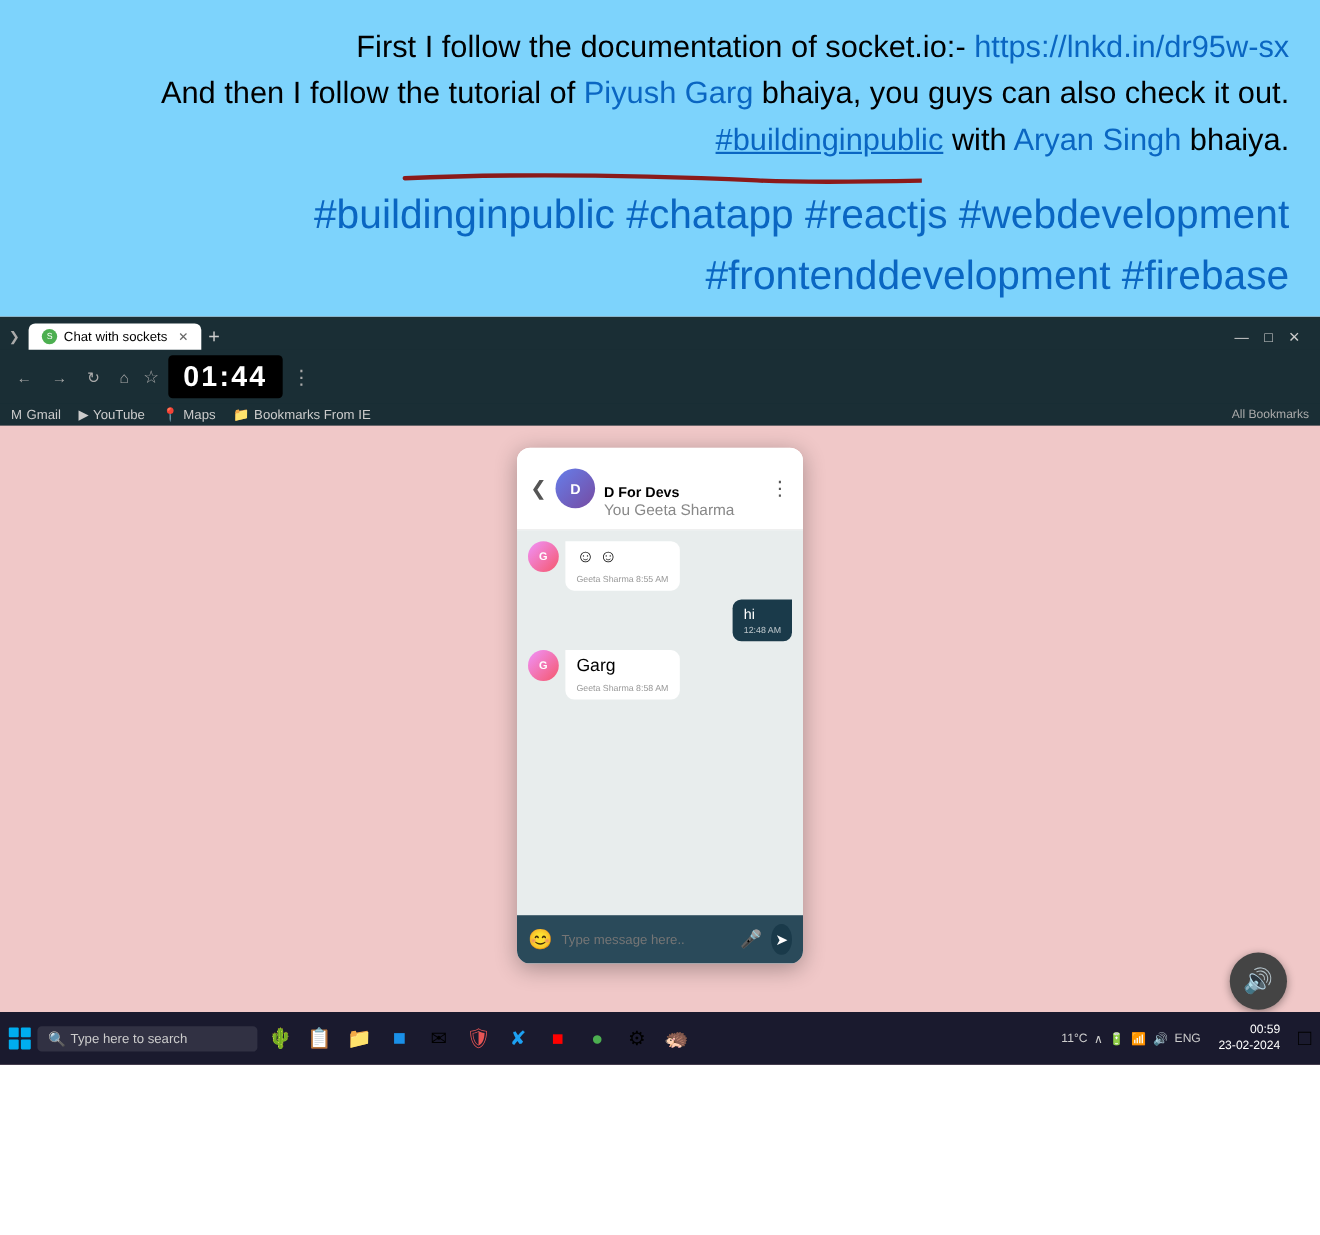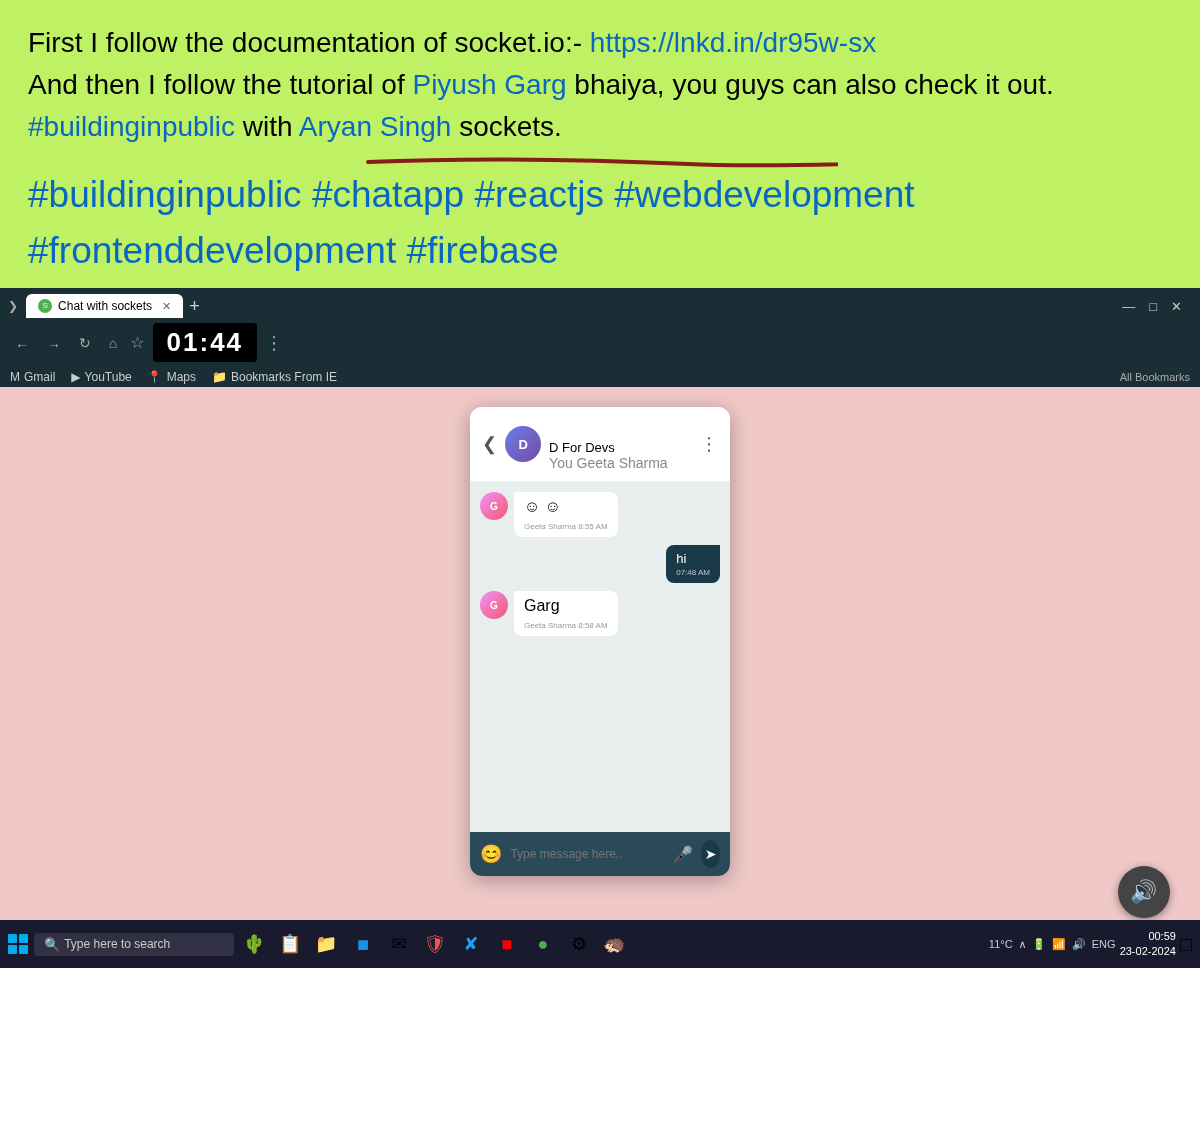--- a/index.html
+++ b/index.html
@@ -6,32 +6,33 @@
     body {
       width: 1200px;
       height: 1123px;
       background: #fff;
       font-family: Arial, sans-serif;
       overflow: hidden;
     }
 
     
     .post-section {
-      background: #bef264;
+      background: #7dd3fc;
       padding: 22px 28px 10px 28px;
       position: relative;
+      text-align: right;
     }
     .post-text {
       font-size: 28px;
       line-height: 1.5;
       color: #000;
       margin-bottom: 6px;
     }
     .link-blue { color: #0a66c2; text-decoration: none; }
-    .hash-blue { color: #0a66c2; }
+    .hash-blue { color: #0a66c2; text-decoration: underline; }
     .name-blue { color: #0a66c2; }
     .underline-red {
       display: block;
       width: 600px;
       margin-left: 160px;
       margin-top: 2px;
       margin-bottom: 8px;
       height: 5px;
       background: transparent;
       position: relative;
@@ -232,21 +233,21 @@
       justify-content: center;
       color: #fff;
       font-size: 13px;
       font-weight: bold;
     }
     .chat-header-info {
       flex: 1;
     }
     .chat-header-name {
       font-size: 13px;
-      font-weight: normal;
+      font-weight: bold;
       color: #000;
       margin-top: 23px;
     }
     .chat-header-sub {
       font-size: 14px;
       color: #888;
     }
     .chat-menu {
       font-size: 18px;
       color: #555;
@@ -424,21 +425,21 @@
       display: flex;
       align-items: center;
       justify-content: center;
       font-size: 18px;
       cursor: pointer;
     }
     .taskbar-right {
       margin-left: auto;
       display: flex;
       align-items: center;
-      gap: 4px;
+      gap: 16px;
     }
     .taskbar-time {
       color: #fff;
       font-size: 11px;
       text-align: right;
       line-height: 1.4;
     }
     .taskbar-sys {
       display: flex;
       align-items: center;
@@ -466,21 +467,21 @@
   </style>
 </head>
 <body>
 
 <div class="post-section">
   <div class="post-text">
     <span>First I follow the documentation of socket.io:- </span><a class="link-blue">https://lnkd.in/dr95w-sx</a>
     <br>
     <span>And then I follow the tutorial of </span><span class="name-blue">Piyush Garg</span><span> bhaiya, you guys can also check it out.</span>
     <br>
-    <span class="hash-blue">#buildinginpublic</span><span> with </span><span class="name-blue">Aryan Singh</span><span> sockets.</span>
+    <span class="hash-blue">#buildinginpublic</span><span> with </span><span class="name-blue">Aryan Singh</span><span> bhaiya.</span>
   </div>
 
   <div class="underline-red">
     <svg width="650" height="18" viewBox="0 0 650 18">
       <path d="M 180 8 Q 320 2 500 10 Q 580 14 820 5" stroke="#8B1A1A" stroke-width="4" fill="none" stroke-linecap="round"></path>
     </svg>
   </div>
   <div class="hashtag-line">#buildinginpublic #chatapp #reactjs #webdevelopment #frontenddevelopment #firebase</div>
 </div>
 
@@ -553,21 +554,21 @@
           <div class="msg-avatar">G</div>
           <div class="msg-bubble-received">
             <div class="msg-emoji">☺ ☺</div>
             <div class="msg-meta">Geeta Sharma 8:55 AM</div>
           </div>
         </div>
 
         <div class="msg-sent">
           <div class="msg-bubble-sent">
             <div>hi</div>
-            <div class="msg-meta-sent">07:48 AM</div>
+            <div class="msg-meta-sent">12:48 AM</div>
           </div>
         </div>
 
         <div class="msg-received">
           <div class="msg-avatar">G</div>
           <div class="msg-bubble-received">
             <div>Garg</div>
             <div class="msg-meta">Geeta Sharma 8:58 AM</div>
           </div>
         </div>

